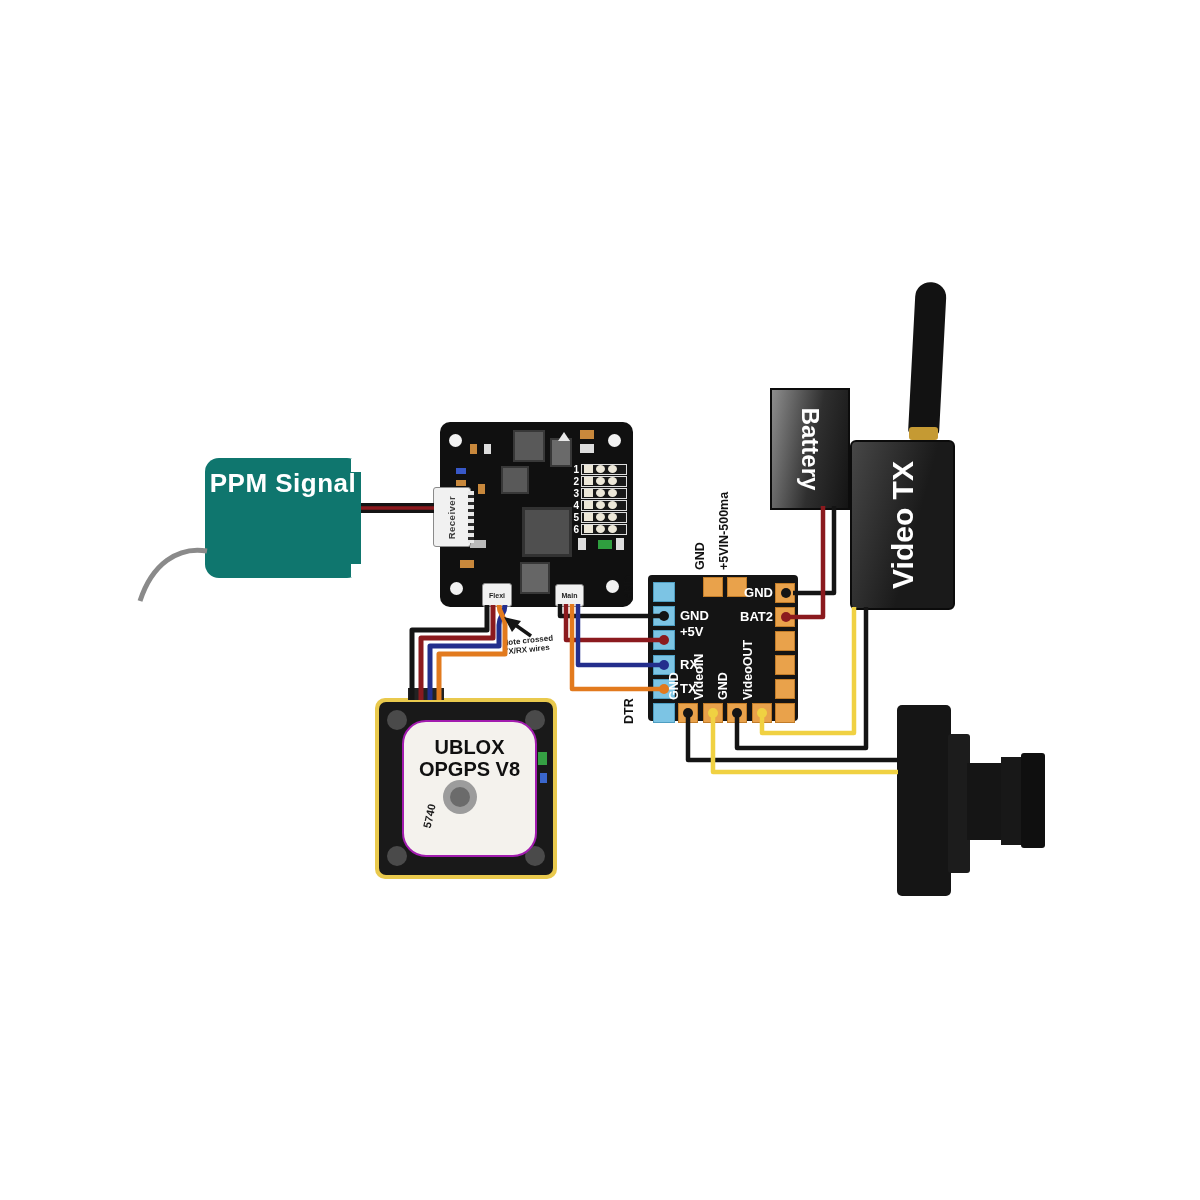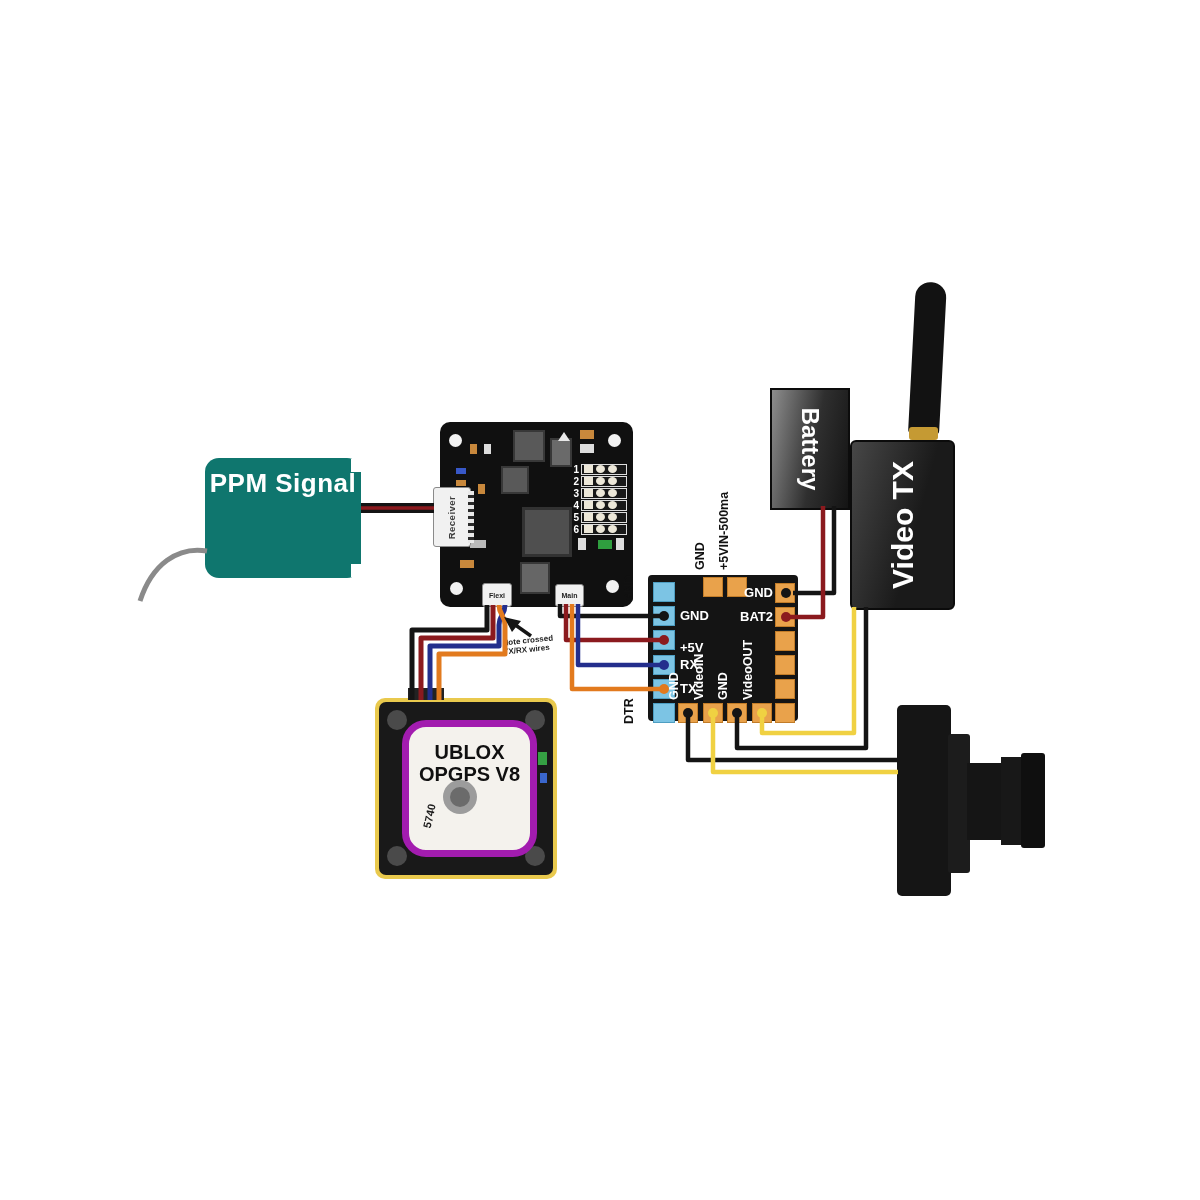--- a/index.html
+++ b/index.html
@@ -22,21 +22,21 @@
   .ci{width:9px;height:8px;background:#ece7d8;border-radius:50%;}
   .conn{position:absolute;background:#f1f1f1;border:1px solid #8a8a8a;border-radius:3px;display:flex;align-items:center;justify-content:center;color:#222;font-weight:bold;}
   .rx-conn{left:433px;top:487px;width:36px;height:58px;font-size:9.5px;color:#3c3c3c;}
   .rx-conn span{transform:rotate(-90deg);white-space:nowrap;letter-spacing:.5px;}
   .rxpins{position:absolute;left:468px;top:491px;width:6px;height:52px;background:repeating-linear-gradient(180deg,#e9e9e9 0 4px,#2a2a2a 4px 7px);}
   .note{position:absolute;left:503px;top:637px;font-size:8px;font-weight:bold;color:#222;line-height:8.5px;transform:rotate(-6deg);}
   
   .gps{position:absolute;left:375px;top:698px;width:182px;height:181px;background:#e9c94d;border-radius:10px;}
   .gpsboard{position:absolute;left:4px;top:4px;right:4px;bottom:4px;background:#191919;border-radius:7px;}
   .gcorn{position:absolute;width:20px;height:20px;border-radius:50%;background:#4a4a4a;}
-  .patch{position:absolute;left:27px;top:22px;width:135px;height:137px;background:#f4f2ed;border:7px solid #a21caf;border-radius:24px;box-sizing:border-box;}
+  .patch{position:absolute;left:27px;top:22px;width:135px;height:137px;background:#f4f2ed;border:2px solid #a21caf;border-radius:24px;box-sizing:border-box;}
   .gps-title{position:absolute;left:0;right:0;top:14px;text-align:center;color:#101010;font-weight:bold;font-size:20px;line-height:22px;}
   .gps-code{position:absolute;left:42px;top:112px;font-size:11px;font-weight:bold;color:#1a1a1a;transform:rotate(-78deg);}
   .led{position:absolute;}
   
   .osd{position:absolute;left:648px;top:575px;width:150px;height:146px;background:#141414;border-radius:4px;}
   .padb{position:absolute;width:22px;height:20px;background:#7cc4e4;border:1px solid #4e9ec2;box-sizing:border-box;}
   .pado{position:absolute;width:20px;height:20px;background:#e9a24b;border:1px solid #c27c28;box-sizing:border-box;}
   .osd-lbl{position:absolute;color:#fff;font-weight:bold;font-size:13px;line-height:13px;white-space:nowrap;}
   .vlbl{position:absolute;transform-origin:0 100%;transform:rotate(-90deg);white-space:nowrap;font-weight:bold;}
   .vlbl-w{color:#fff;font-size:12.5px;line-height:13px;}
@@ -188,21 +188,21 @@
     <div class="pado" style="left:127px;top:32px;"></div>
     <div class="pado" style="left:127px;top:56px;"></div>
     <div class="pado" style="left:127px;top:80px;"></div>
     <div class="pado" style="left:127px;top:104px;"></div>
     <div class="pado" style="left:127px;top:128px;"></div>
     <div class="pado" style="left:30px;top:128px;"></div>
     <div class="pado" style="left:55px;top:128px;"></div>
     <div class="pado" style="left:79px;top:128px;"></div>
     <div class="pado" style="left:104px;top:128px;"></div>
     <div class="osd-lbl" style="left:32px;top:34px;">GND</div>
-    <div class="osd-lbl" style="left:32px;top:66px;">+5V</div>
+    <div class="osd-lbl" style="left:32px;top:50px;">+5V</div>
     <div class="osd-lbl" style="left:32px;top:83px;">RX</div>
     <div class="osd-lbl" style="left:32px;top:107px;">TX</div>
     <div class="osd-lbl" style="left:90px;top:11px;width:35px;text-align:right;">GND</div>
     <div class="osd-lbl" style="left:85px;top:35px;width:40px;text-align:right;">BAT2</div>
     <div class="vlbl vlbl-w" style="left:33px;top:112px;">GND</div>
     <div class="vlbl vlbl-w" style="left:58px;top:112px;">VideoIN</div>
     <div class="vlbl vlbl-w" style="left:82px;top:112px;">GND</div>
     <div class="vlbl vlbl-w" style="left:107px;top:112px;">VideoOUT</div>
   </div>
 

